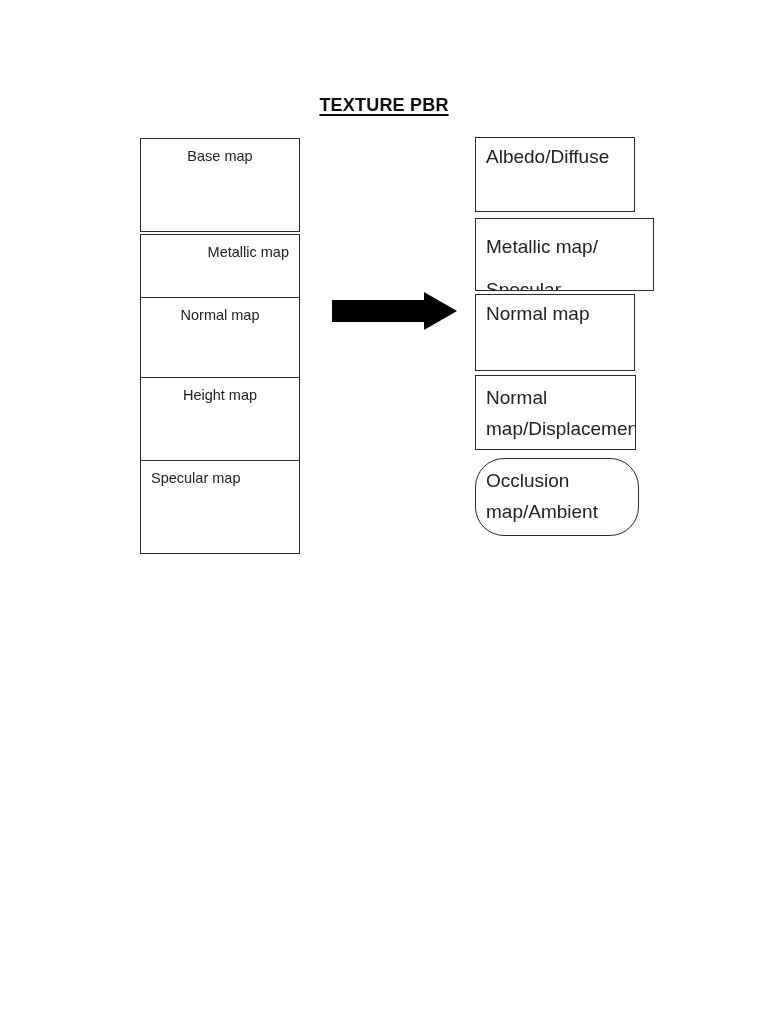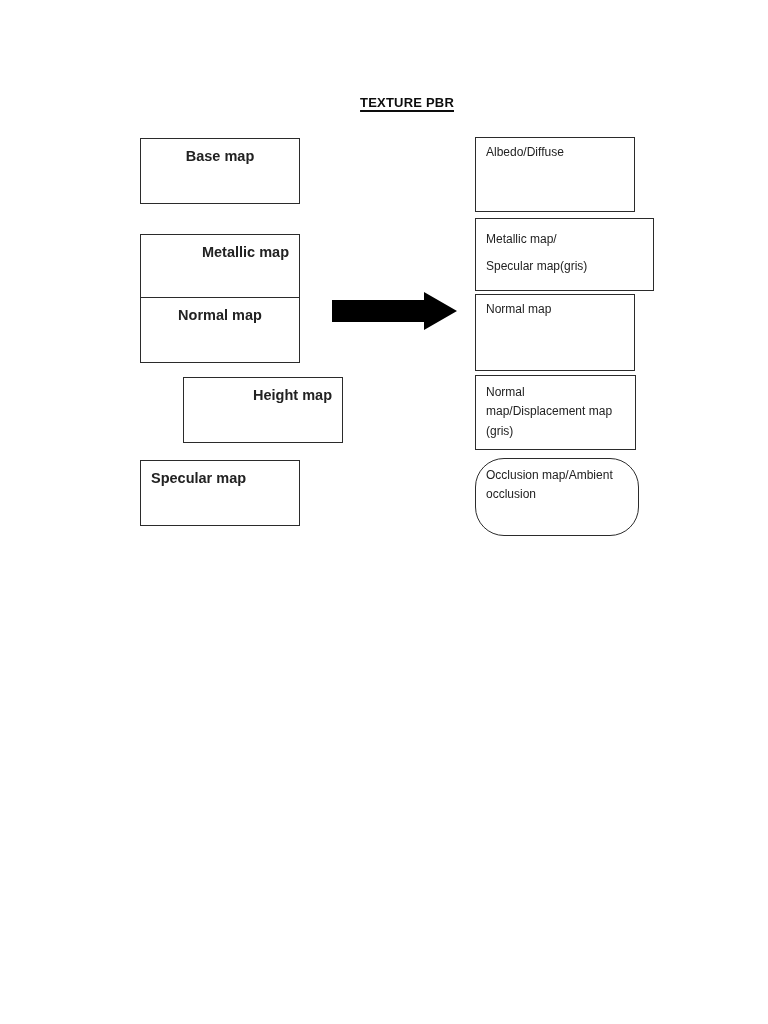--- a/index.html
+++ b/index.html
@@ -23,22 +23,22 @@
     width: 768px;
     height: 1024px;
     background: #ffffff;
   }
 
   .diagram-title {
     position: absolute;
     left: 314px;
     top: 95px;
     width: 140px;
-    text-align: right;
-    font-size: 13px;
+    text-align: center;
+    font-size: 18px;
     font-weight: bold;
     letter-spacing: 0.2px;
     color: #0d0d0d;
     text-decoration: underline;
     text-underline-offset: 3px;
     text-decoration-thickness: 2px;
     white-space: nowrap;
   }
 
   .column {
@@ -53,37 +53,36 @@
     box-sizing: border-box;
     border: 1.4px solid #2b2b2b;
     background: #ffffff;
     overflow: hidden;
   }
 
   
   .col-left .map-box {
     left: 0;
     width: 160px;
-    height: 66px;
+    height: 94px;
     padding: 8px 10px 0 10px;
     font-size: 14.5px;
     line-height: 1.25;
-    font-weight: bold;
   }
   .lb1 { top: 0px;   text-align: center; }
   .lb2 { top: 96px;  text-align: right; }
   .lb3 { top: 159px; text-align: center; }
-  .lb4 { top: 239px; text-align: right; margin-left: 43px; }
+  .lb4 { top: 239px; text-align: center; }
   .lb5 { top: 322px; text-align: left; }
 
   
   .col-right .map-box {
     left: 0;
     padding: 7px 9px 0 10px;
-    font-size: 12px;
+    font-size: 19px;
     text-align: left;
   }
   .rb1 { top: 0px;   width: 160px; height: 75px; line-height: 1.25; }
   .rb2 { top: 81px;  width: 179px; height: 73px; line-height: 2.25; }
   .rb3 { top: 157px; width: 160px; height: 77px; line-height: 1.25; }
   .rb4 { top: 238px; width: 161px; height: 75px; line-height: 1.62; }
   .rb5 { top: 321px; width: 164px; height: 78px; line-height: 1.62; border-radius: 29px; }
 
   .box-label {
     display: block;

